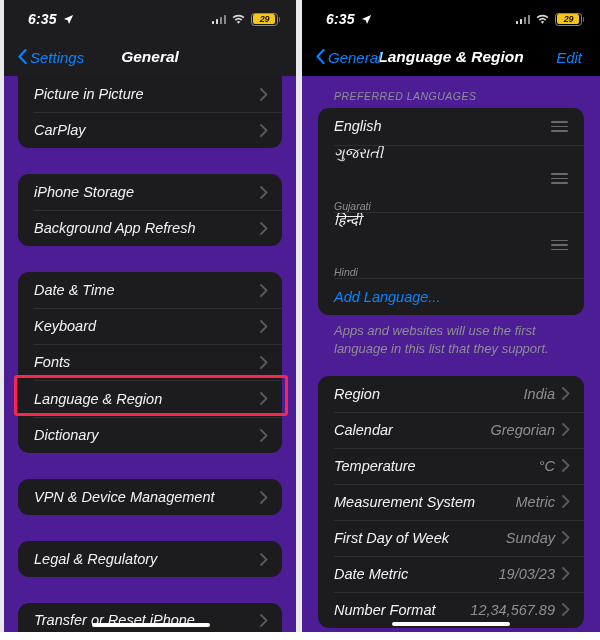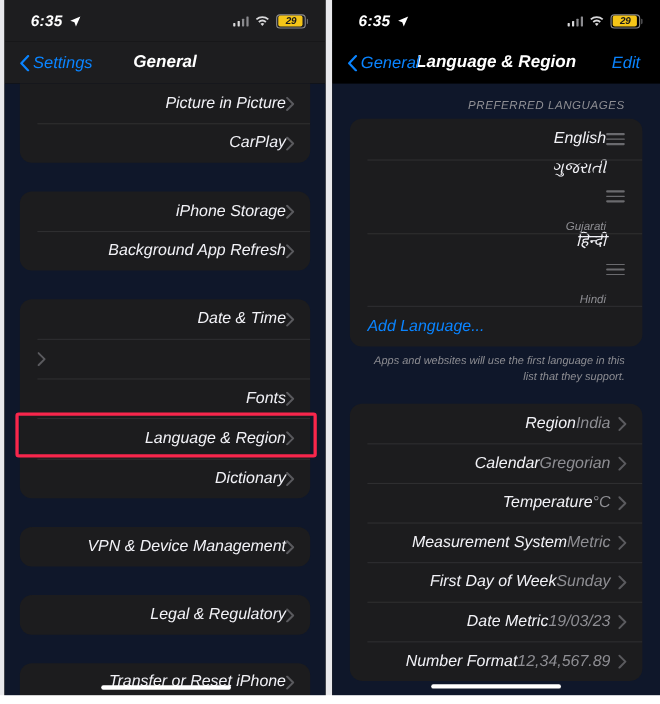--- a/index.html
+++ b/index.html
@@ -57,36 +57,36 @@
   }
 
   
   .navbar {
     position:relative; height:38px; width:100%;
     display:flex; align-items:center;
     background:#1d1d1f;
   }
   .phone.right .navbar { background:#000000; }
   .nav-back {
-    display:flex; align-items:center; gap:3px;
+    display:flex; align-items:flex-start; gap:3px;
     position:absolute; left:14px;
     color:#0a84ff; font-size:15px;
   }
   .chev-left { width:9px; height:15px; display:block; }
   .nav-title {
     width:100%; text-align:center;
     color:#ffffff; font-size:15.5px; font-weight:700;
   }
   .nav-edit {
     position:absolute; right:18px;
     color:#0a84ff; font-size:15px;text-align:right;
   }
 
   
-  .body { position:relative; width:100%; background:#0f172a;text-align:right; }
+  .body { position:relative; width:100%; background:#4c1d95; }
   .phone.left .body { padding:0 14px; }
   .phone.right .body { padding:0 16px; }
 
   .group {
     background:#1c1c1e; border-radius:11px; overflow:hidden;
   }
   .group.cut-top { border-radius:0 0 11px 11px; }
   .group.cut-bot { border-radius:11px 11px 0 0; }
 
   .row {
@@ -102,21 +102,21 @@
   .chev-right { width:8px; height:13px; display:block; flex:none; }
 
   .spacer-lg { height:26px; }
   .spacer-sm { height:18px; }
 
   .section-header {
     color:#8e8e93; font-size:10.5px; letter-spacing:.5px;
     padding:14px 16px 6px 16px; text-transform:uppercase;
   }
   .section-footer {
-    color:#8e8e93; font-size:10px; line-height:1.35;
+    color:#8e8e93; font-size:13px; line-height:1.35;
     padding:7px 16px 0 16px;
   }
 
   
   .lang-row { min-height:37px; padding:0 16px; }
   .lang-texts { flex:1; display:flex; flex-direction:column; justify-content:center; gap:1px; }
   .lang-native { color:#f2f2f7; font-size:14.5px; line-height:1.15; }
   .lang-native.solo { font-size:14.5px; }
   .lang-sub { color:#8e8e93; font-size:10.5px; line-height:1.15;margin-top:37px; }
   .drag-handle { display:flex; flex-direction:column; gap:3px; flex:none; }
@@ -238,20 +238,21 @@
       <div class="spacer-lg"></div>
 
       <div class="group">
         <div class="row">
           <span class="row-label">Date &amp; Time</span>
           <svg class="chev-right" viewBox="0 0 8 13">
               <path d="M1 1l5.5 5.5L1 12" stroke="#5a5a5e" stroke-width="1.8" fill="none" stroke-linecap="round" stroke-linejoin="round"></path>
             </svg>
         </div>
         <div class="row">
+          <span class="row-label">Keyboard</span>
           <svg class="chev-right" viewBox="0 0 8 13">
               <path d="M1 1l5.5 5.5L1 12" stroke="#5a5a5e" stroke-width="1.8" fill="none" stroke-linecap="round" stroke-linejoin="round"></path>
             </svg>
         </div>
         <div class="row">
           <span class="row-label">Fonts</span>
           <svg class="chev-right" viewBox="0 0 8 13">
               <path d="M1 1l5.5 5.5L1 12" stroke="#5a5a5e" stroke-width="1.8" fill="none" stroke-linecap="round" stroke-linejoin="round"></path>
             </svg>
         </div>

